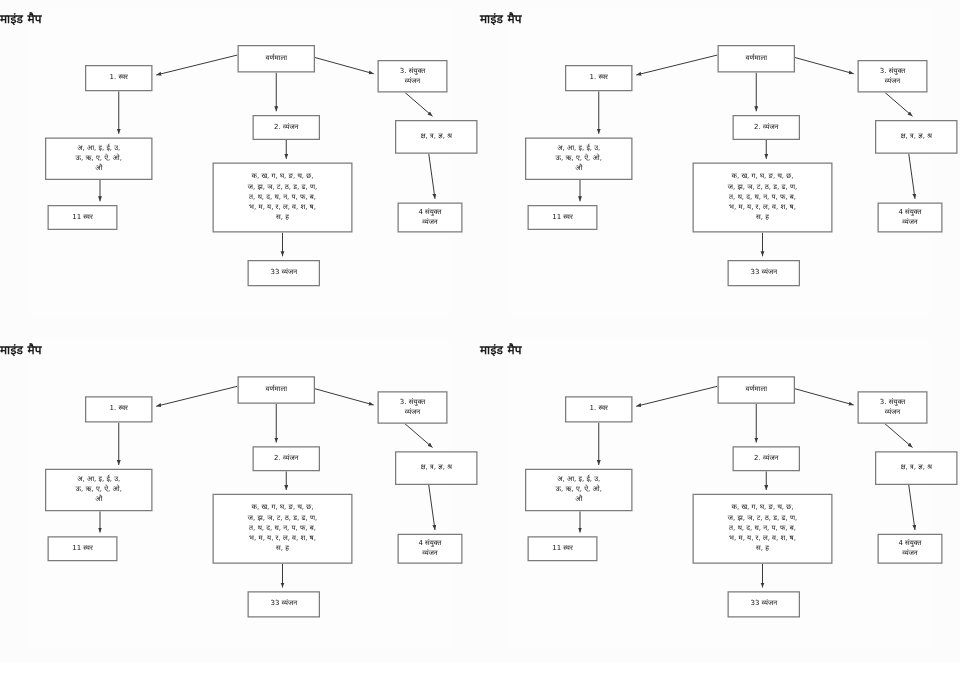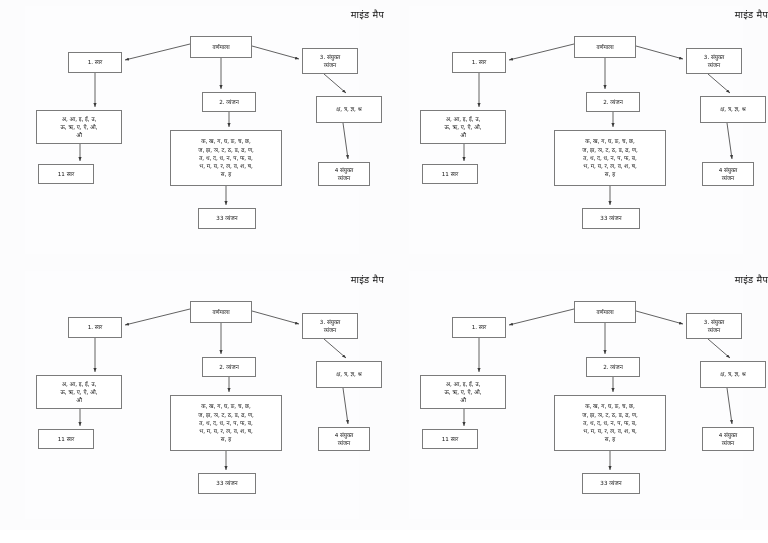--- a/index.html
+++ b/index.html
@@ -33,23 +33,23 @@
     top: 6px;
     width: 334px;
     height: 248px;
     background: #fdfdfe;
   }
   .panel-title {
     position: absolute;
     top: 8px;
     left: 0;
     width: 384px;
-    text-align: right;
+    text-align: left;
     font-size: 9.5px;
-    font-weight: normal;
+    font-weight: bold;
     color: #1a1a1a;
     letter-spacing: 0.2px;
   }
   
   #panel-0 { left: 0px;   top: 0px;   }
   #panel-1 { left: 384px; top: 0px;   }
   #panel-2 { left: 0px;   top: 265px; }
   #panel-3 { left: 384px; top: 265px; }
 
   .diagram {

